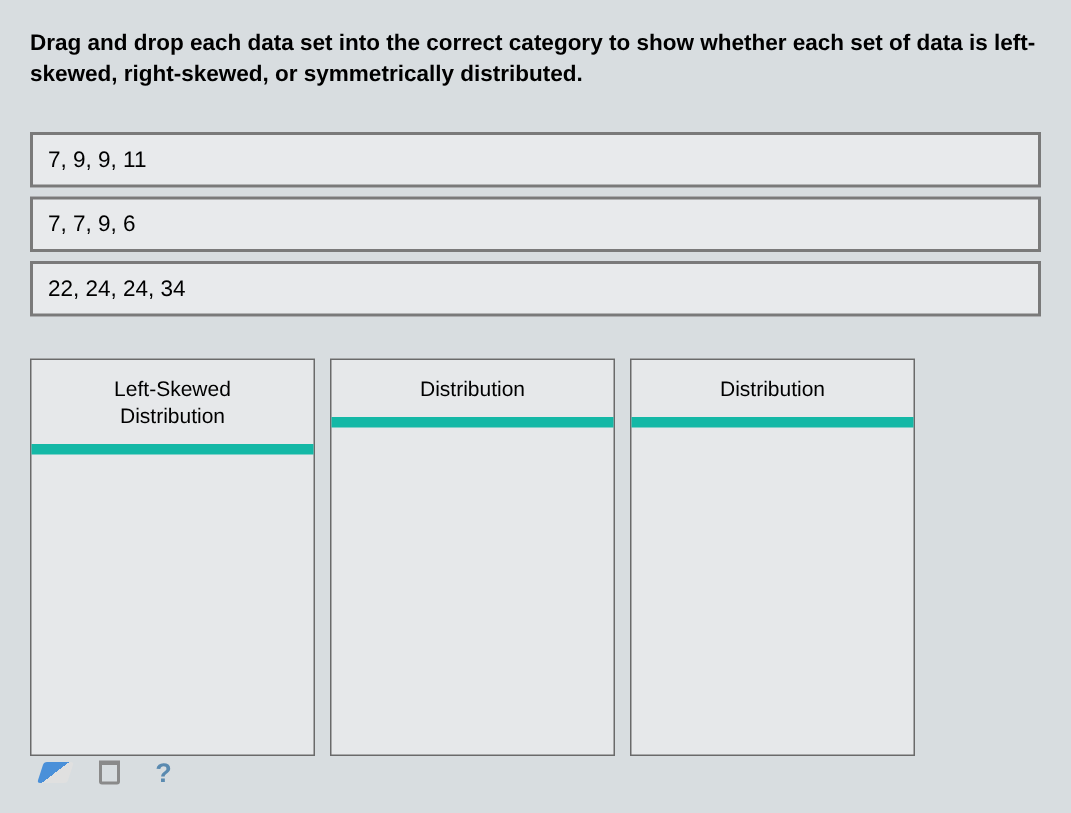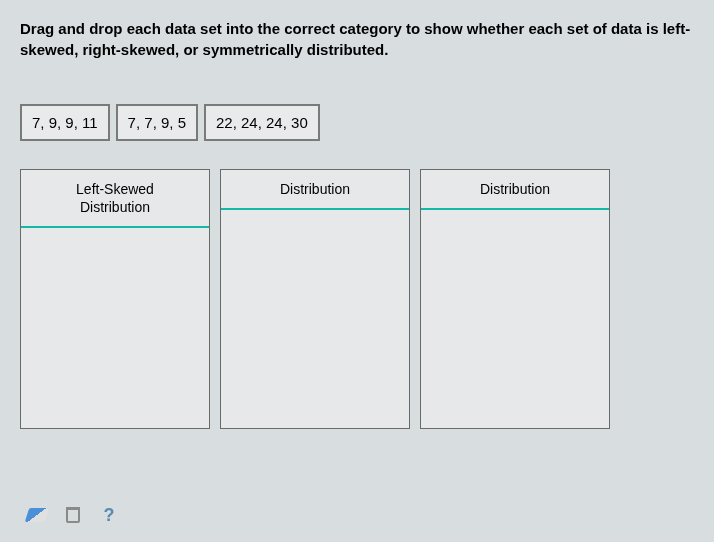--- a/index.html
+++ b/index.html
@@ -13,46 +13,47 @@
       background: #d8dde0;
       font-family: Arial, sans-serif;
       padding: 18px 20px;
       color: #000;
       position: relative;
     }
     .instructions {
       font-size: 15px;
       font-weight: bold;
       line-height: 1.4;
-      margin-bottom: 44px;
+      margin-bottom: 28px;
     }
     .draggables {
       display: flex;
       gap: 6px;
       margin-bottom: 28px;
+      flex-direction: column;
     }
     .drag-item {
       border: 2px solid #7a7a7a;
       background: #e8eaec;
       padding: 8px 10px;
       font-size: 15px;
       cursor: move;
       white-space: nowrap;
     }
     .drop-zones {
       display: flex;
       gap: 10px;
     }
     .drop-zone {
       width: 190px;
       border: 1px solid #6a6a6a;
       background: #e6e8ea;
     }
     .drop-header {
-      border-bottom: 2px solid #14b8a6;
+      border-bottom: 7px solid #14b8a6;
       padding: 10px 10px;
       text-align: center;
       font-size: 14px;
       line-height: 1.3;
     }
     .drop-body {
       height: 200px;
     }
     .toolbar {
       position: absolute;
@@ -92,22 +93,22 @@
       font-size: 18px;
     }
   </style>
 </head>
 <body>
 
 <div class="instructions">Drag and drop each data set into the correct category to show whether each set of data is left-skewed, right-skewed, or symmetrically distributed.</div>
 
 <div class="draggables">
   <div class="drag-item">7, 9, 9, 11</div>
-  <div class="drag-item">7, 7, 9, 5</div>
-  <div class="drag-item">22, 24, 24, 30</div>
+  <div class="drag-item">7, 7, 9, 6</div>
+  <div class="drag-item">22, 24, 24, 34</div>
 </div>
 
 <div class="drop-zones">
   <div class="drop-zone">
     <div class="drop-header">
       <div>Left-Skewed</div>
       <div>Distribution</div>
     </div>
     <div class="drop-body"></div>
   </div>

